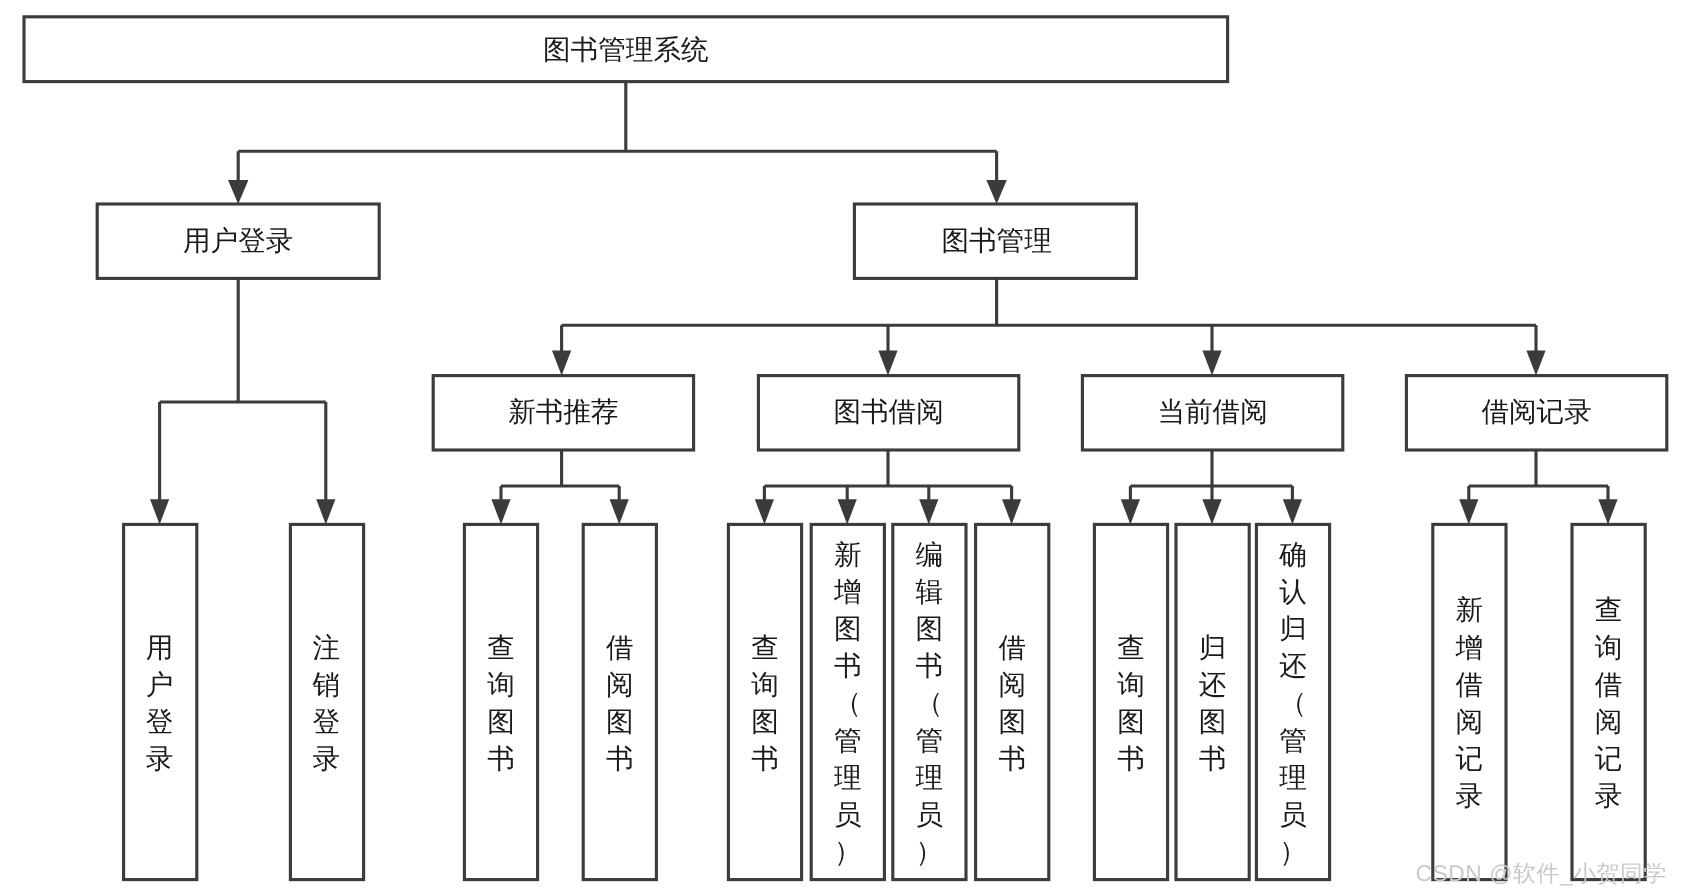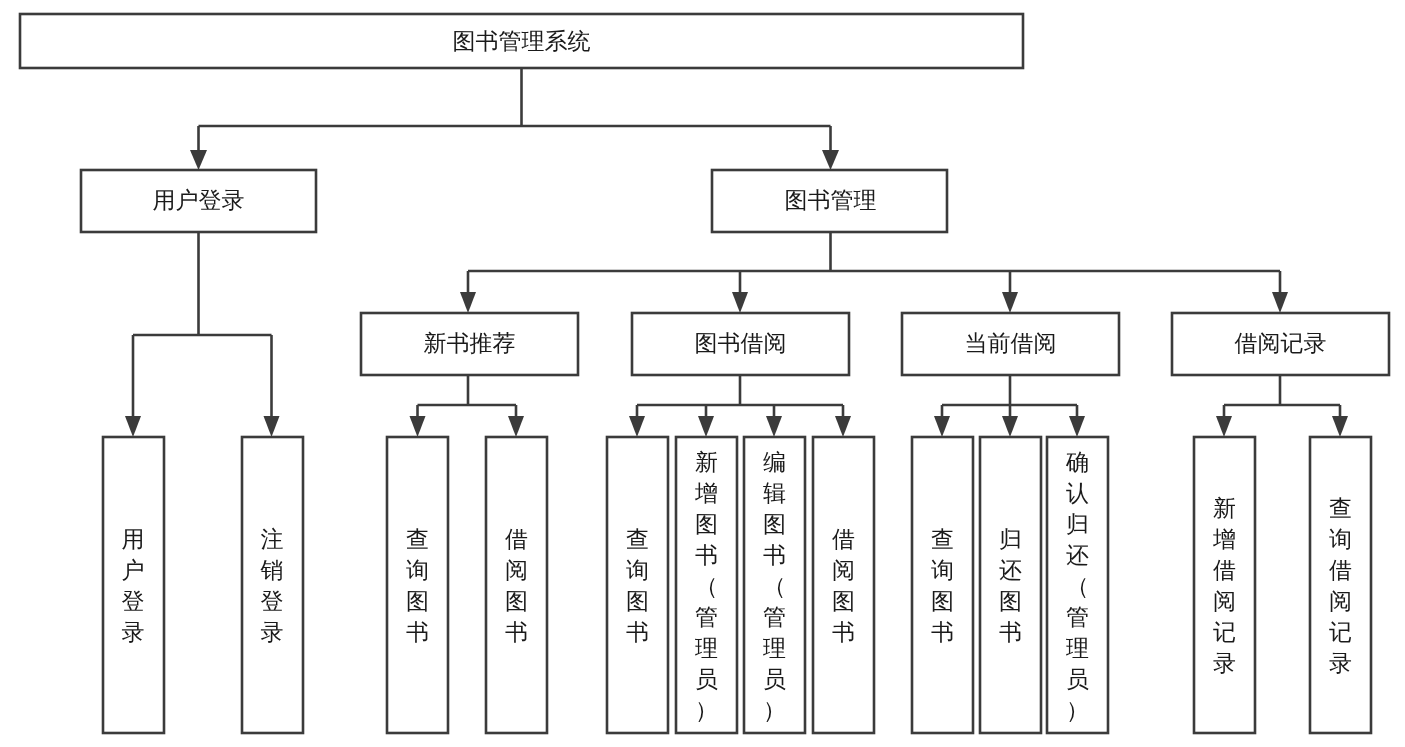--- a/index.html
+++ b/index.html
@@ -234,13 +234,14 @@
       <rect class="node-box" x="1194" y="437" width="61" height="296"></rect>
       <text class="node-label-vertical" x="1224.5" y="0"><tspan x="1224.5" y="516.18">新</tspan><tspan x="1224.5" y="547.18">增</tspan><tspan x="1224.5" y="578.18">借</tspan><tspan x="1224.5" y="609.18">阅</tspan><tspan x="1224.5" y="640.18">记</tspan><tspan x="1224.5" y="671.18">录</tspan></text>
     </g>
 
     <g>
       <rect class="node-box" x="1310" y="437" width="61" height="296"></rect>
       <text class="node-label-vertical" x="1340.5" y="0"><tspan x="1340.5" y="516.18">查</tspan><tspan x="1340.5" y="547.18">询</tspan><tspan x="1340.5" y="578.18">借</tspan><tspan x="1340.5" y="609.18">阅</tspan><tspan x="1340.5" y="640.18">记</tspan><tspan x="1340.5" y="671.18">录</tspan></text>
     </g>
   </svg>
 
+  <div class="watermark">CSDN @软件_小贺同学</div>
 </div>
 
 </body></html>

